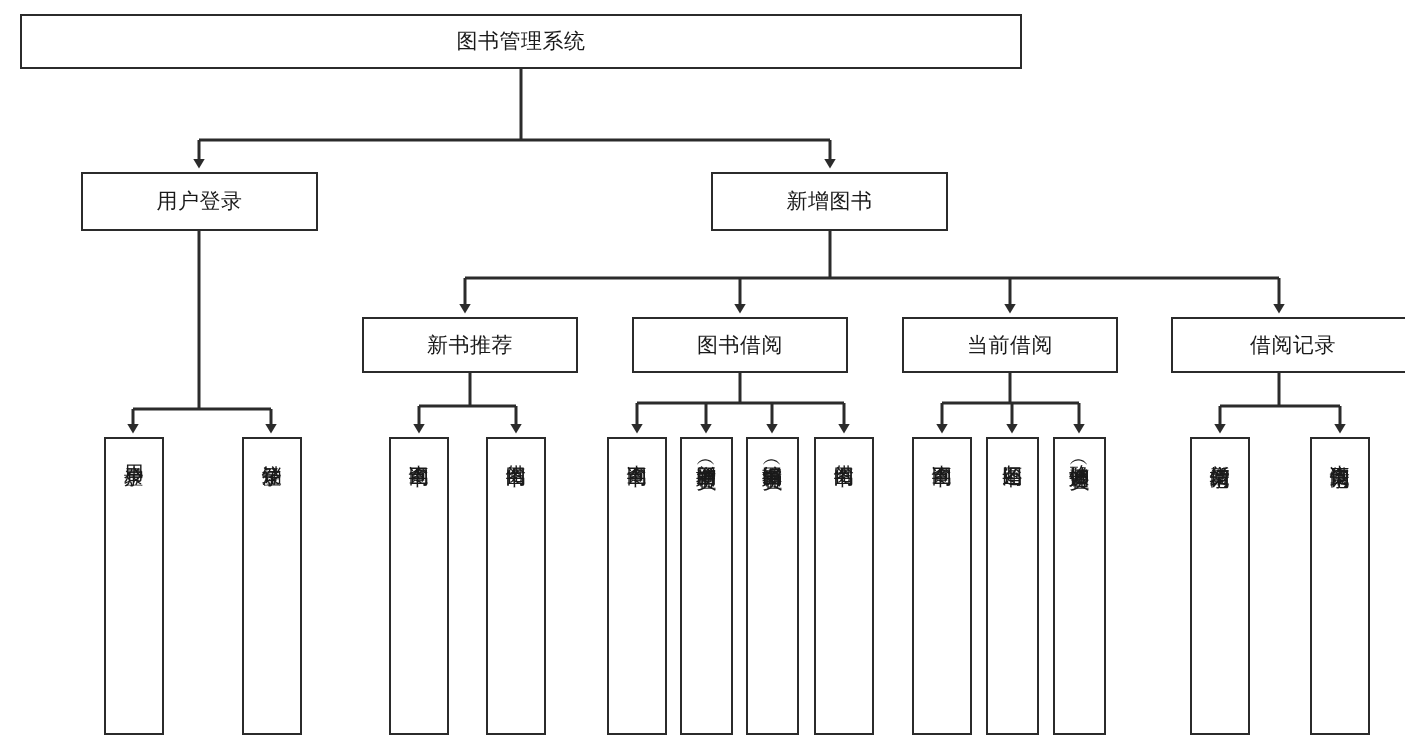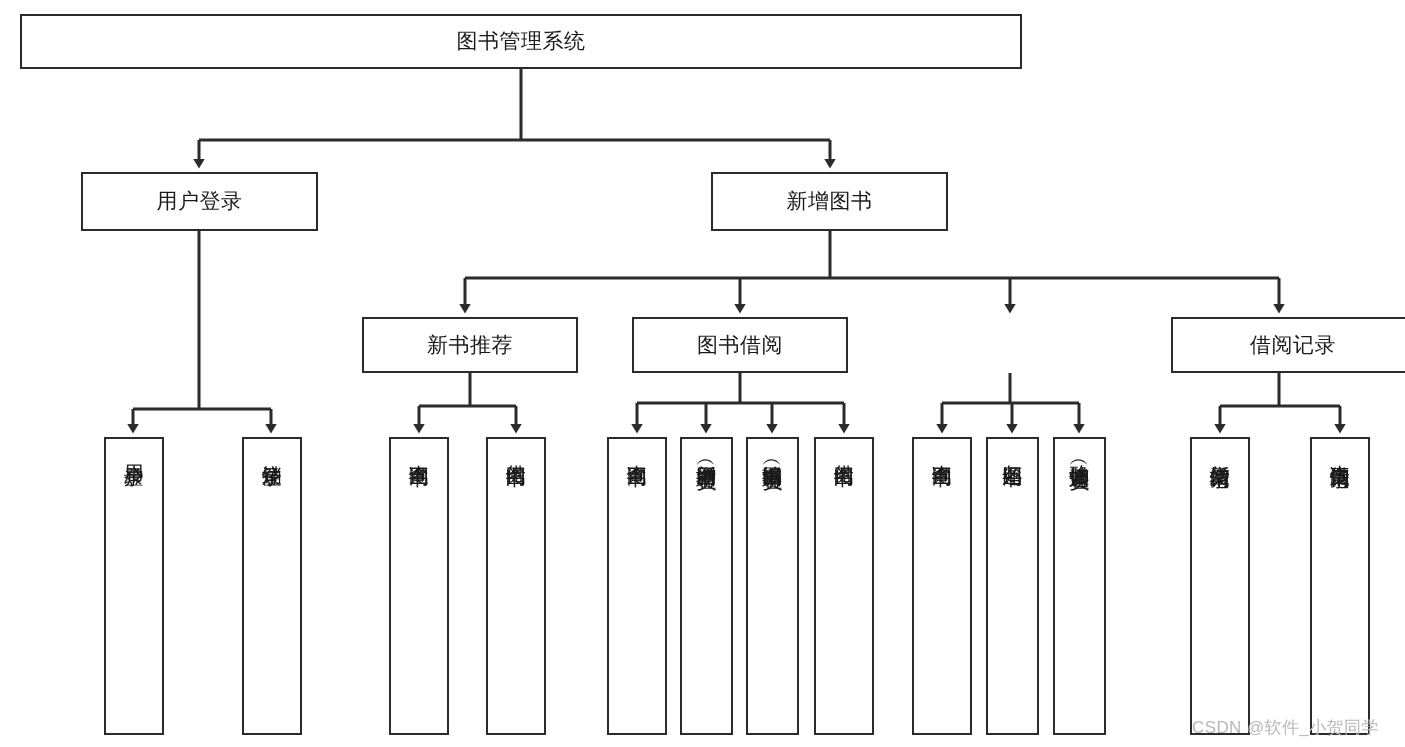--- a/index.html
+++ b/index.html
@@ -131,20 +131,23 @@
   <div class="node h" style="left:711px; top:172px; width:237px; height:59px;">
     <span class="label">新增图书</span>
   </div>
 
   <div class="node h" style="left:632px; top:317px; width:216px; height:56px;">
     <span class="label">图书借阅</span>
   </div>
   <div class="node h" style="left:362px; top:317px; width:216px; height:56px;">
     <span class="label">新书推荐</span>
   </div>
+  <div class="node h" style="left:902px; top:317px; width:216px; height:56px;">
+    <span class="label">当前借阅</span>
+  </div>
   <div class="node h" style="left:1171px; top:317px; width:244px; height:56px;">
     <span class="label">借阅记录</span>
   </div>
 
   <div class="node v" style="left:104px; top:437px; width:60px; height:298px;">
     <span class="label">用户登录</span>
   </div>
   <div class="node v" style="left:242px; top:437px; width:60px; height:298px;">
     <span class="label">注销登录</span>
   </div>
@@ -179,15 +182,14 @@
     <span class="label">确认归还（管理员）</span>
   </div>
 
   <div class="node v" style="left:1190px; top:437px; width:60px; height:298px;">
     <span class="label">新增借阅记录</span>
   </div>
   <div class="node v" style="left:1310px; top:437px; width:60px; height:298px;">
     <span class="label">查询借阅记录</span>
   </div>
 
-  <div class="watermark" style="left:1192px; top:716px;">CSDN @软件_小贺同学</div>
 
 </div>
 
 </body></html>

